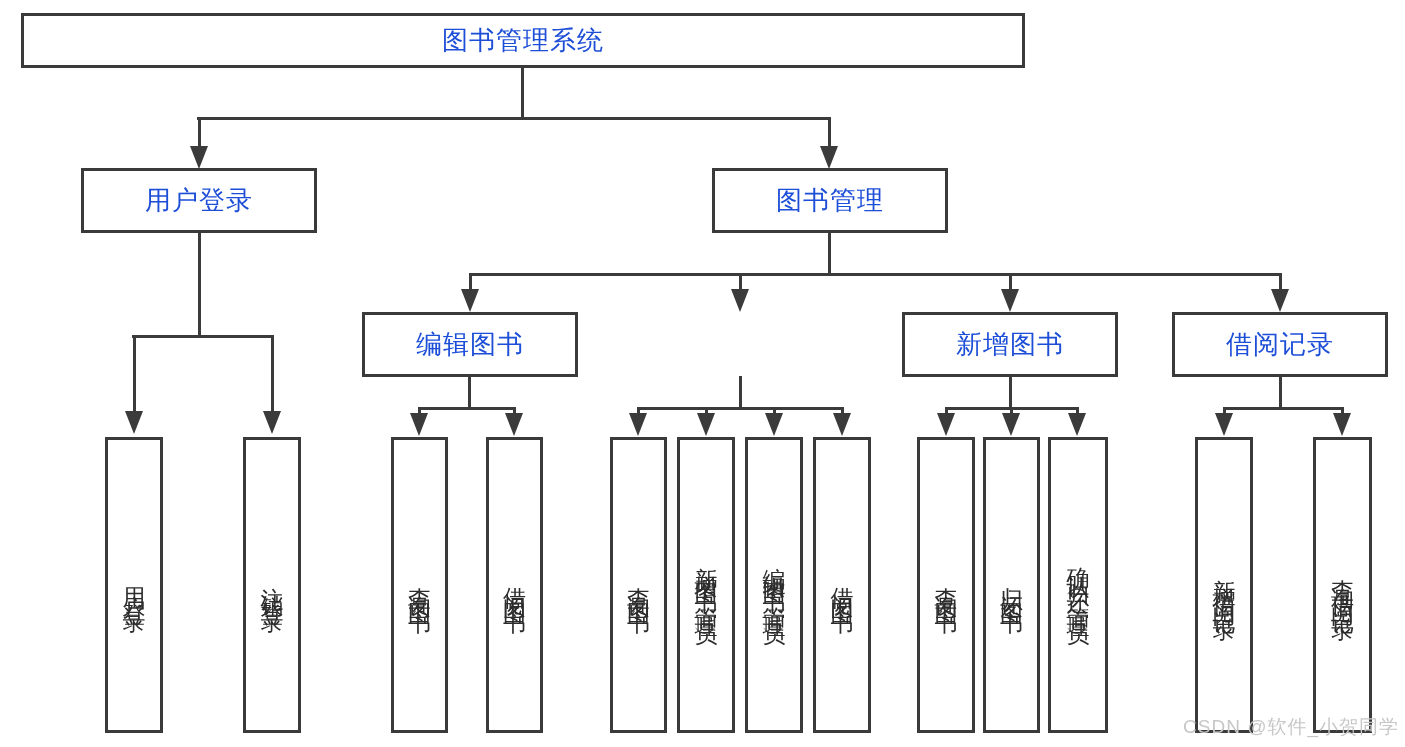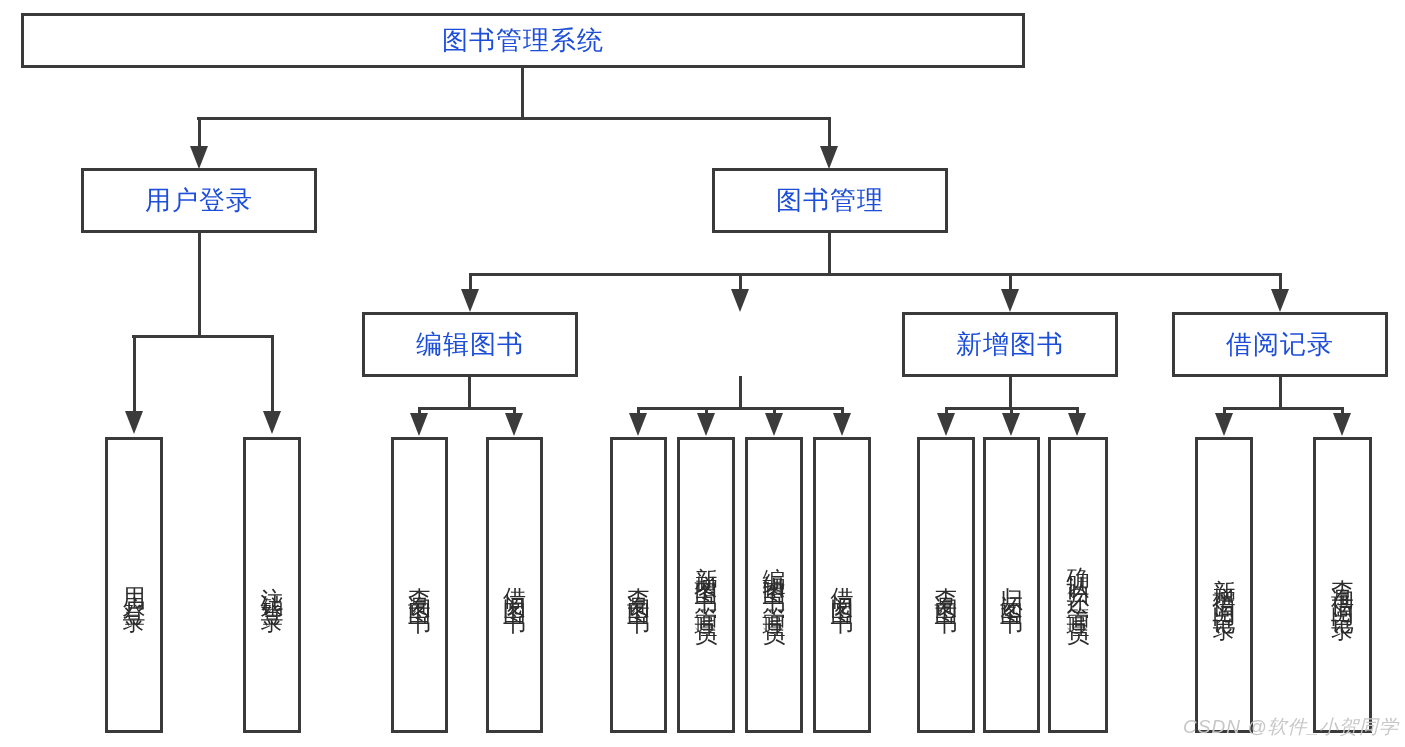--- a/index.html
+++ b/index.html
@@ -21,21 +21,20 @@
   .vline,.hline { position:absolute; background:#3b3b3b; z-index:1; }
   .arrowhead {
     position:absolute; width:0; height:0; z-index:1;
     border-left:9px solid transparent; border-right:9px solid transparent;
     border-top:23px solid #3b3b3b;
   }
   .watermark {
     position:absolute; right:6px; top:715px; z-index:5;
     font-size:19px; line-height:1.25; color:#c7c7c7; letter-spacing:1px;
     white-space:nowrap;
-    font-style:italic;
   }
 </style>
 </head>
 <body>
 
 <div class="canvas">
 
   <div class="node" style="left:21px;top:13px;width:1004px;height:55px">
     <span class="htext">图书管理系统</span>
   </div>

